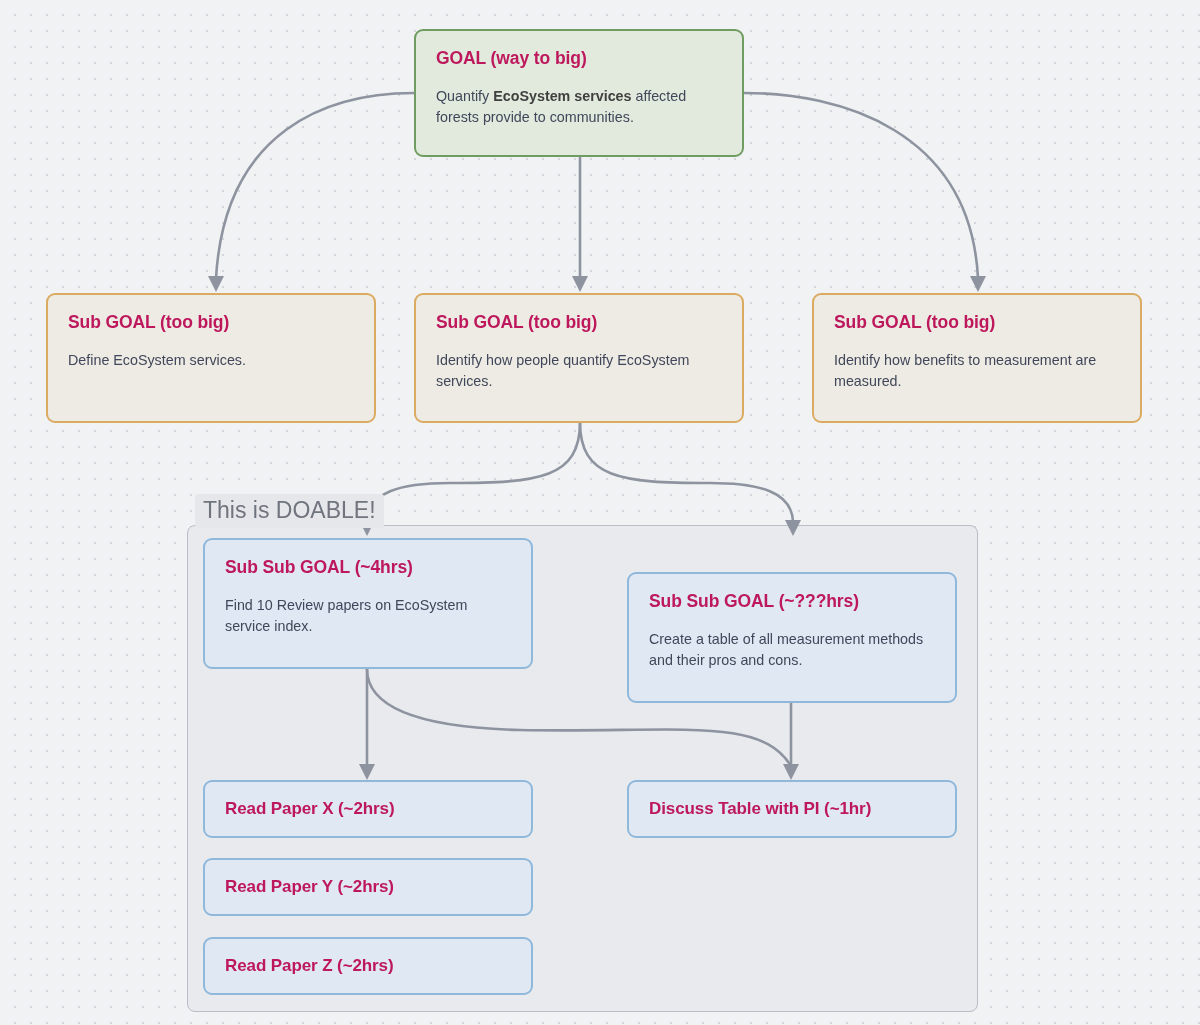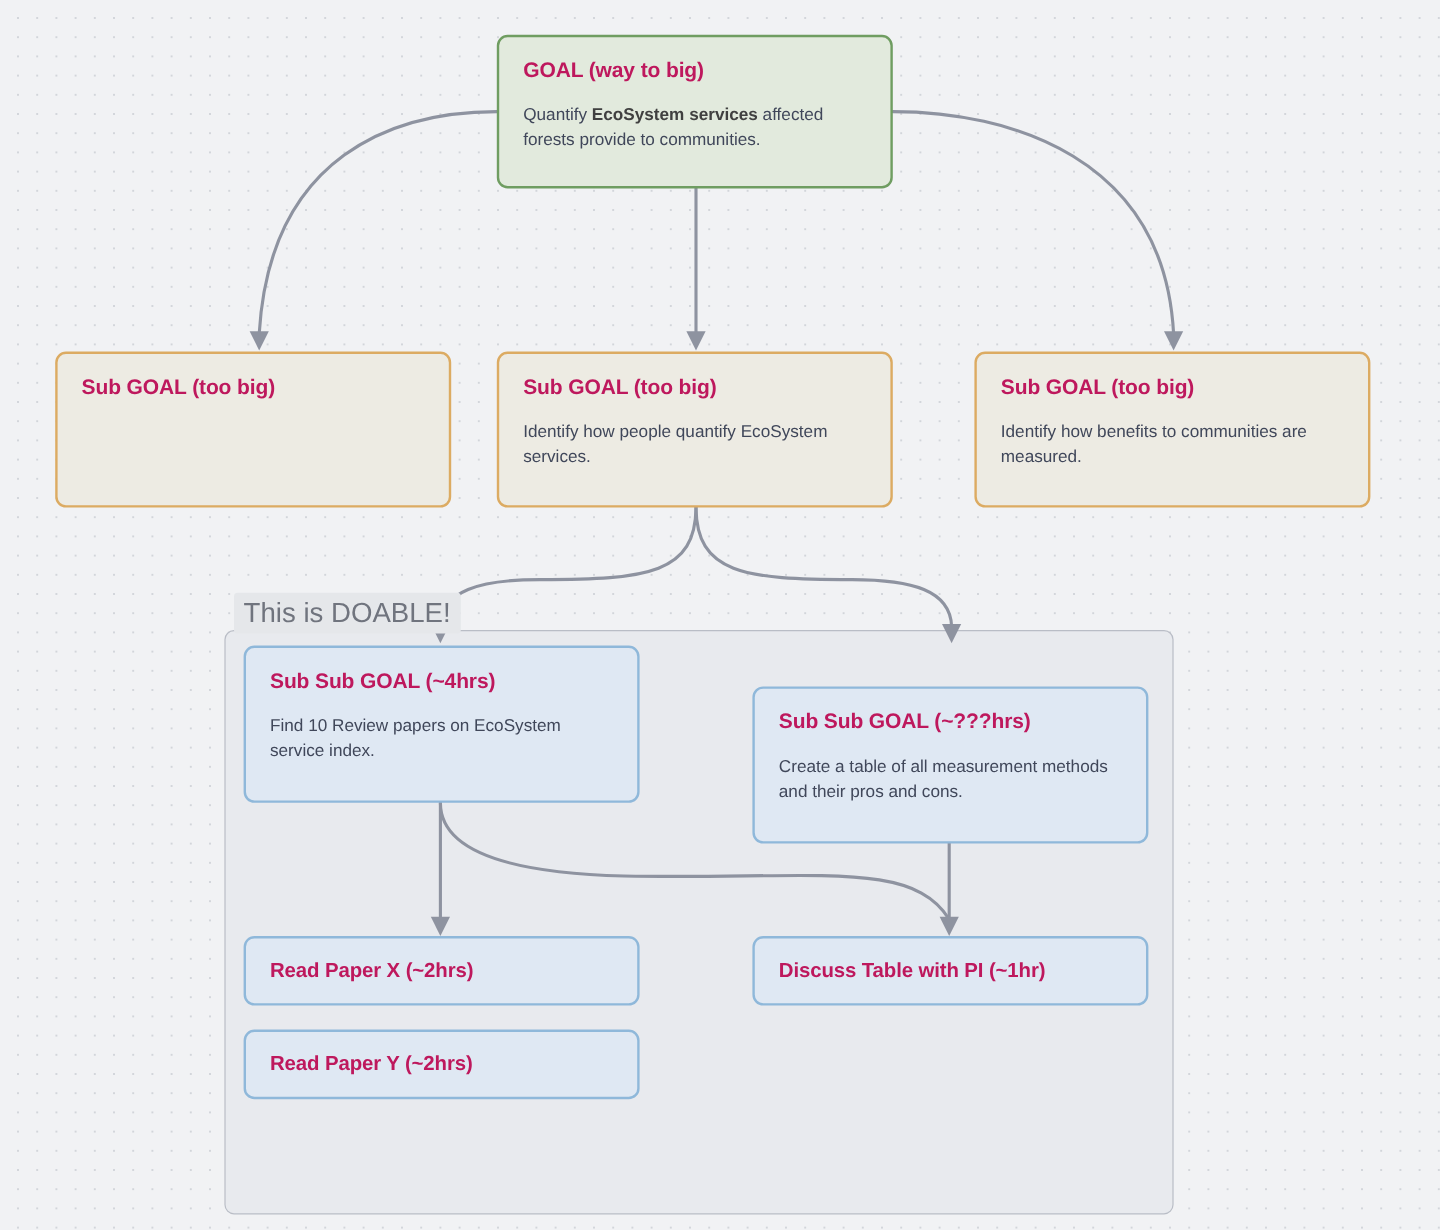--- a/index.html
+++ b/index.html
@@ -156,48 +156,52 @@
 
   <div class="node goal" style="left:414px; top:29px; width:330px; height:128px;">
     <div class="title">GOAL (way to big)</div>
     <div class="body">
       <span>Quantify </span><b>EcoSystem services</b><span> affected forests provide to communities.</span>
     </div>
   </div>
 
   <div class="node subgoal" style="left:46px; top:293px; width:330px; height:130px;">
     <div class="title">Sub GOAL (too big)</div>
+    <div class="body">Define EcoSystem services.</div>
   </div>
 
   <div class="node subgoal" style="left:414px; top:293px; width:330px; height:130px;">
     <div class="title">Sub GOAL (too big)</div>
     <div class="body">Identify how people quantify EcoSystem services.</div>
   </div>
 
   <div class="node subgoal" style="left:812px; top:293px; width:330px; height:130px;">
     <div class="title">Sub GOAL (too big)</div>
-    <div class="body">Identify how benefits to communities are measured.</div>
+    <div class="body">Identify how benefits to measurement are measured.</div>
   </div>
 
   <div class="node subsub" style="left:203px; top:538px; width:330px; height:131px;">
     <div class="title">Sub Sub GOAL (~4hrs)</div>
     <div class="body">Find 10 Review papers on EcoSystem service index.</div>
   </div>
 
   <div class="node subsub" style="left:627px; top:538px; width:330px; height:131px;margin-top:34px;">
     <div class="title">Sub Sub GOAL (~???hrs)</div>
     <div class="body">Create a table of all measurement methods and their pros and cons.</div>
   </div>
 
   <div class="node task" style="left:203px; top:780px; width:330px; height:58px;">
     <div class="title">Read Paper X (~2hrs)</div>
   </div>
 
   <div class="node task" style="left:203px; top:858px; width:330px; height:58px;">
     <div class="title">Read Paper Y (~2hrs)</div>
   </div>
 
+  <div class="node task" style="left:203px; top:937px; width:330px; height:58px;">
+    <div class="title">Read Paper Z (~2hrs)</div>
+  </div>
 
   <div class="node task" style="left:627px; top:780px; width:330px; height:58px;">
     <div class="title">Discuss Table with PI (~1hr)</div>
   </div>
 
 </div>
 
 </body></html>

